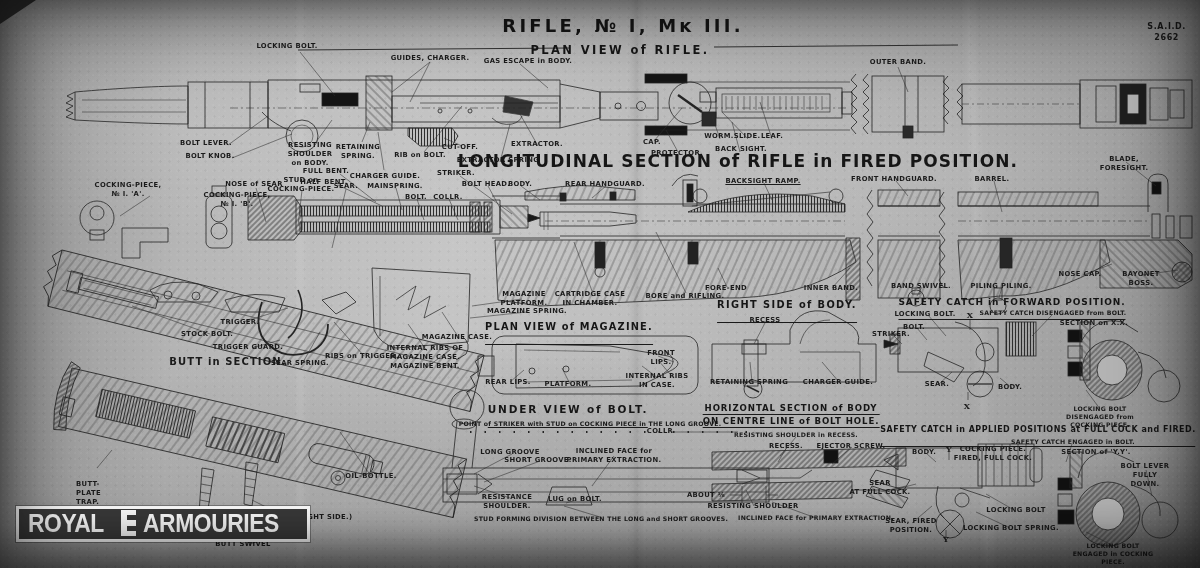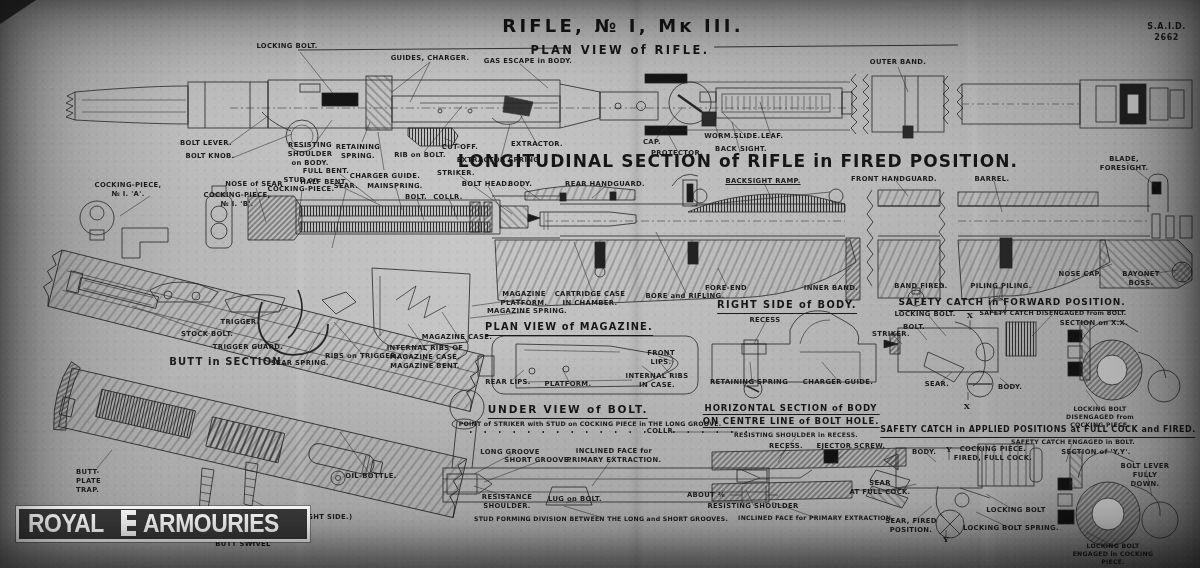--- a/index.html
+++ b/index.html
@@ -30,21 +30,21 @@
   #drawing{position:absolute;left:0;top:0}
   #labels{position:absolute;inset:0;pointer-events:none}
   .lbl{position:absolute;transform:translateX(-50%);
        font:600 6.8px/1.3 "DejaVu Sans",sans-serif;letter-spacing:.35px;
        color:#1b1b1b;white-space:pre-line;text-align:center}
   .lbl.xs{font-size:6.2px;font-weight:600;letter-spacing:.25px}
   .lbl.md{font-size:10px;font-weight:700;letter-spacing:1.1px}
   .lbl.left{transform:none;text-align:left}
   .lbl.mark{font:700 8px "DejaVu Serif",serif}
   .sec{position:absolute;transform:translateX(-50%);font-weight:700;color:#161616;white-space:nowrap}
-  .underline{border-bottom:1.3px solid #1a1a1a;padding-bottom:3px}
+  .underline{border-bottom:1.3px solid #1a1a1a;padding-bottom:12px}
   #title{left:623px;top:15px;font-size:18px;letter-spacing:3.2px}
   #subtitle{left:620px;top:43px;font-size:11.5px;letter-spacing:2.4px}
   #ref{position:absolute;right:14px;top:22px;text-align:center;
        font:700 8px/1.35 "DejaVu Sans",sans-serif;color:#1b1b1b;letter-spacing:.6px}
   #t-long{left:738px;top:151px;font-size:17px;letter-spacing:1.1px}
   #t-mag{left:569px;top:321px;font-size:9.8px;letter-spacing:1.2px}
   #t-underbolt{left:568px;top:403px;font-size:10.5px;letter-spacing:1.8px}
   #t-rightbody{left:787px;top:299px;font-size:9.8px;letter-spacing:1.4px}
   #t-horiz{position:absolute;left:791px;top:403px;transform:translateX(-50%);
        text-align:center;color:#161616;font-weight:700;white-space:nowrap}
@@ -413,38 +413,38 @@
     <div class="lbl" style="left: 520px; top: 180px;">BODY.</div>
     <div class="lbl" style="left: 605px; top: 180px;">REAR HANDGUARD.</div>
     <div class="lbl" style="left: 763px; top: 177px; text-decoration: underline;">BACKSIGHT RAMP.</div>
     <div class="lbl" style="left: 894px; top: 175px;">FRONT HANDGUARD.</div>
     <div class="lbl" style="left: 992px; top: 175px;">BARREL.</div>
     <div class="lbl" style="left: 590px; top: 290px;">CARTRIDGE CASE
 IN CHAMBER.</div>
     <div class="lbl" style="left: 685px; top: 292px;">BORE and RIFLING.</div>
     <div class="lbl" style="left: 726px; top: 284px;">FORE-END</div>
     <div class="lbl" style="left: 831px; top: 284px;">INNER BAND.</div>
-    <div class="lbl" style="left: 921px; top: 282px;">BAND FIRED.</div>
+    <div class="lbl" style="left: 921px; top: 282px;">BAND SWIVEL.</div>
     <div class="lbl" style="left: 1001px; top: 282px;">PILING PILING.</div>
     <div class="lbl" style="left: 1080px; top: 270px;">NOSE CAP.</div>
     <div class="lbl" style="left: 1141px; top: 270px;">BAYONET BOSS.</div>
     <div class="lbl" style="left: 240px; top: 318px;">TRIGGER.</div>
     <div class="lbl" style="left: 207px; top: 330px;">STOCK BOLT.</div>
     <div class="lbl" style="left: 248px; top: 343px;">TRIGGER GUARD.</div>
     <div class="lbl md" style="left: 228px; top: 355px;">BUTT in SECTION.</div>
     <div class="lbl" style="left: 300px; top: 359px;">SEAR SPRING.</div>
     <div class="lbl" style="left: 362px; top: 352px;">RIBS on TRIGGER.</div>
     <div class="lbl" style="left: 425px; top: 344px;">INTERNAL RIBS OF
 MAGAZINE CASE.</div>
     <div class="lbl" style="left: 425px; top: 362px;">MAGAZINE BENT.</div>
     <div class="lbl" style="left: 457px; top: 333px;">MAGAZINE CASE.</div>
     <div class="lbl" style="left: 524px; top: 290px;">MAGAZINE
 PLATFORM.</div>
     <div class="lbl" style="left: 527px; top: 307px;">MAGAZINE SPRING.</div>
-    <div class="lbl left" style="left: 76px; top: 468px;">BUTT-
+    <div class="lbl left" style="left: 76px; top: 480px;">BUTT-
 PLATE
 TRAP.</div>
     <div class="lbl" style="left: 371px; top: 472px;">OIL-BOTTLE.</div>
     <div class="lbl" style="left: 287px; top: 513px;">MARKING DISC(on RIGHT SIDE.)</div>
     <div class="lbl" style="left: 243px; top: 540px;">BUTT SWIVEL</div>
     <div class="lbl" style="left: 661px; top: 349px;">FRONT
 LIPS.</div>
     <div class="lbl" style="left: 508px; top: 378px;">REAR LIPS.</div>
     <div class="lbl" style="left: 568px; top: 380px;">PLATFORM.</div>
     <div class="lbl" style="left: 657px; top: 372px;">INTERNAL RIBS

